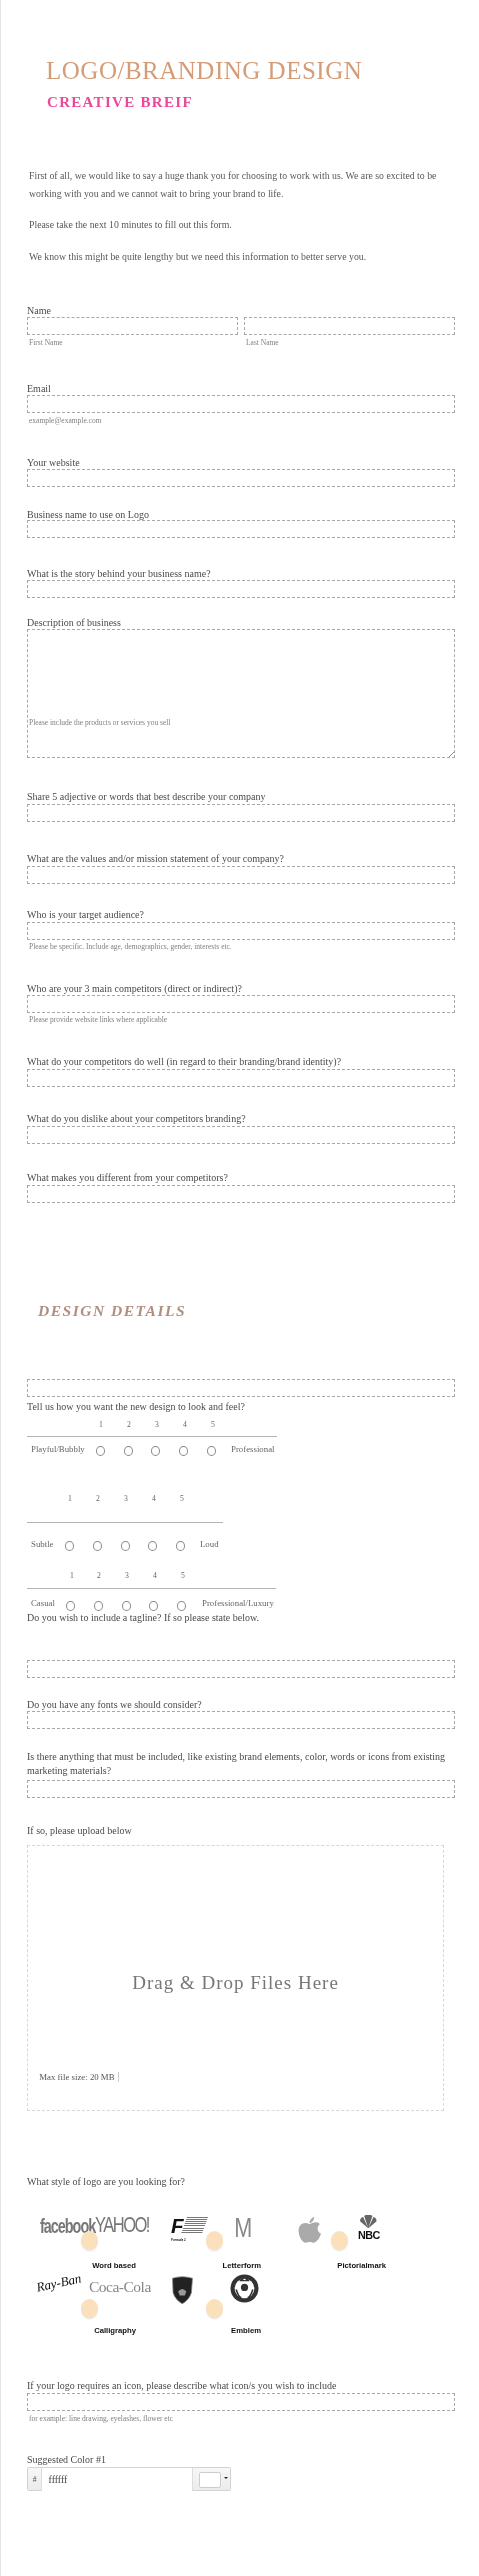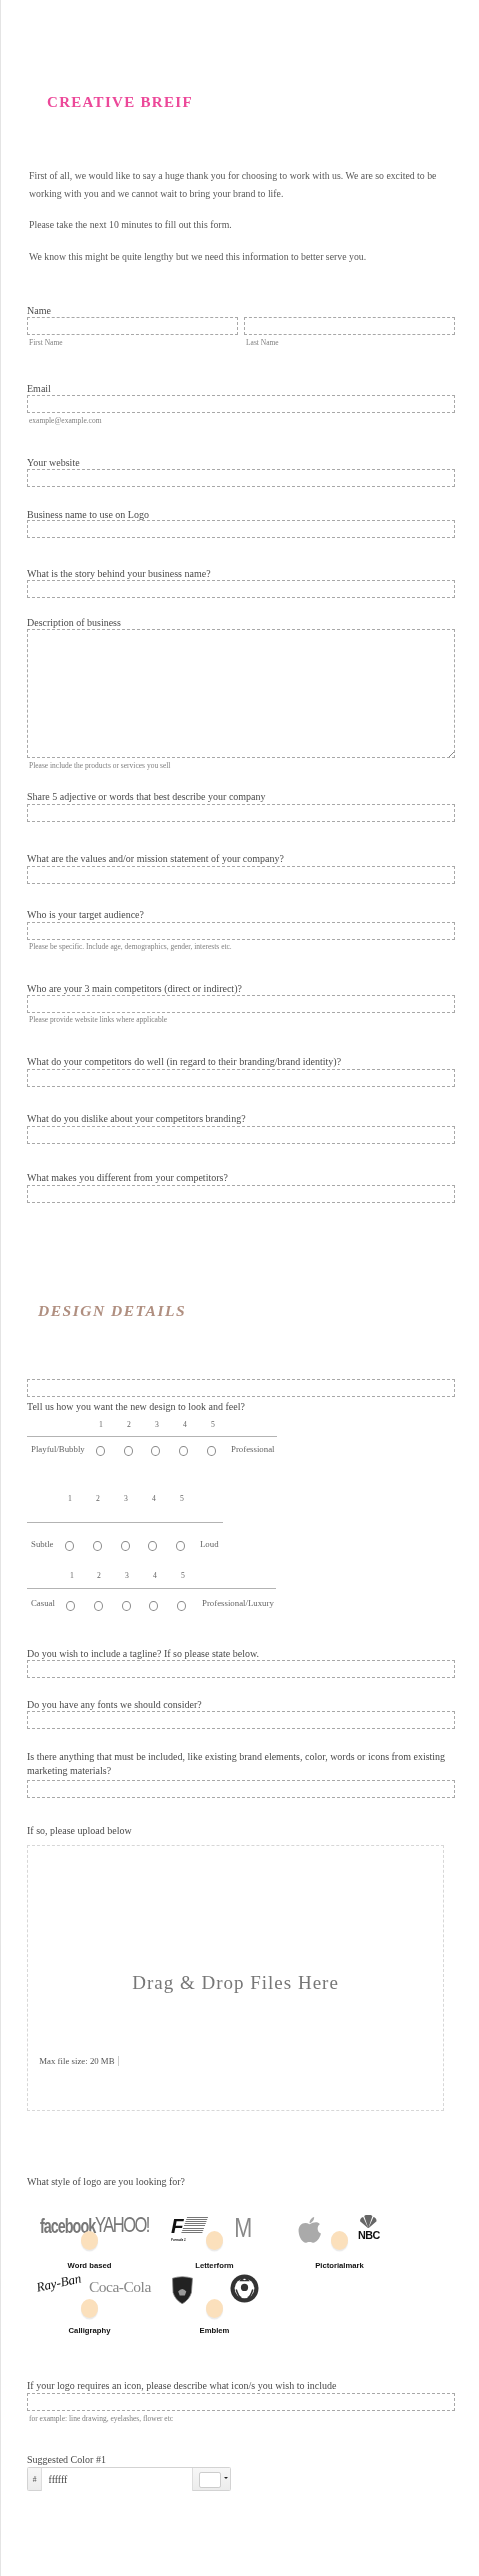--- a/index.html
+++ b/index.html
@@ -28,37 +28,38 @@
   .sublabel { left: 28px; font-size: 7.5px; color: #808080; }
 
   .rating-nums { display: flex; font-size: 7.7px; color: #666; }
   .rating-nums span { position: absolute; }
   .rating-line { left: 26px; height: 1px; background: #b3b3b3; }
   .rating-text { font-size: 8.8px; color: #666; }
   .radio { width: 8.8px; height: 9.8px; border: 0.8px solid #8a8a8a; border-radius: 50%; background: #fff; }
 
   .upload-box { left: 26px; top: 1896px; width: 417px; height: 266px; border: 1px dashed #d7d7d7; }
   .upload-text { left: 0; width: 100%; top: 126px; text-align: center; font-size: 19px; letter-spacing: 1px; color: #777; }
-  .upload-max { left: 11.3px; top: 210px; font-size: 8.8px; color: #555; padding-right: 3.1px; border-right: 0.5px solid #ccc; }
-
-  .logo-opt-label { font-family: "Liberation Sans", "DejaVu Sans", sans-serif; font-weight: bold; font-size: 7.7px; color: #111; text-align: center; width: 93px; }
+  .upload-max { left: 11.3px; top: 226px; font-size: 8.8px; color: #555; padding-right: 3.1px; border-right: 0.5px solid #ccc; }
+
+  .logo-opt-label { font-family: "Liberation Sans", "DejaVu Sans", sans-serif; font-weight: bold; font-size: 7.7px; color: #111; text-align: right; width: 93px; }
   .logo-radio { width: 17px; height: 18.5px; border-radius: 50%; background: #fbe0bc; box-shadow: 0 1.5px 1px #eaeaea; }
   .logo-img { font-family: "Liberation Sans", "DejaVu Sans", sans-serif; color: #888; line-height: 1; }
 
   .colorpick { left: 26px; width: 204px; height: 24px; border: 0.5px solid #d3d3d3; border-radius: 1.5px; background: linear-gradient(#f7f7f7, #ececec); }
   .colorpick .hash { left: 0; top: 0; width: 13.4px; height: 23px; text-align: center; line-height: 23px; font-size: 7.7px; color: #555; }
   .colorpick .val { left: 13.4px; top: 0; width: 152px; height: 23px; background: #fff; border-left: 0.5px solid #ddd; border-right: 0.5px solid #ddd; padding-left: 6.2px; line-height: 23px; font-size: 9.8px; color: #444; }
   .colorpick .swatch { left: 171px; top: 3.6px; width: 22px; height: 16.5px; background: #fff; border: 0.5px solid #ccc; border-radius: 2.1px; }
   .colorpick .caret { left: 196px; top: 8.8px; width: 0; height: 0; border-left: 2.1px solid transparent; border-right: 2.1px solid transparent; border-top: 2.6px solid #222; }
 </style>
 </head>
 <body>
 
 <div class="card">
 
+  <h1 class="abs title">LOGO/BRANDING DESIGN</h1>
   <h2 class="abs subtitle">CREATIVE BREIF</h2>
 
   <p class="abs intro" style="top:167px">First of all, we would like to say a huge thank you for choosing to work with us. We are so excited to be working with you and we cannot wait to bring your brand to life.</p>
   <p class="abs intro" style="top:216px">Please take the next 10 minutes to fill out this form.</p>
   <p class="abs intro" style="top:248px">We know this might be quite lengthy but we need this information to better serve you.</p>
 
   <div class="abs label" style="top:305px">Name</div>
   <input class="abs field half-a" style="top: 317px;" value="">
   <input class="abs field half-b" style="top: 317px;" value="">
   <div class="abs sublabel" style="top:338px">First Name</div>
@@ -74,21 +75,21 @@
   <div class="abs label" style="top:509px">Business name to use on Logo</div>
   <input class="abs field" style="top: 520px;" value="">
 
   <div class="abs label" style="top:568px">What is the story behind your business name?</div>
   <input class="abs field" style="top: 580px;" value="">
 
   <div class="abs label" style="top:617px">Description of business</div>
   <div class="abs field tall" style="top:629px">
     <div class="abs resize"></div>
   </div>
-  <div class="abs sublabel" style="top:761px">Please include the products or services you sell</div>
+  <div class="abs sublabel" style="top:718px">Please include the products or services you sell</div>
 
   <div class="abs label" style="top:733px;top:733px;top:733px"></div>
   <div class="abs label" style="top:733px"></div>
 
   <div class="abs label" style="top:791px">Share 5 adjective or words that best describe your company</div>
   <input class="abs field" style="top: 804px;" value="">
 
   <div class="abs label" style="top:853px">What are the values and/or mission statement of your company?</div>
   <input class="abs field" style="top: 866px;" value="">
 
@@ -156,21 +157,21 @@
   </div>
   <div class="abs rating-line" style="top:1588px;width:249px"></div>
   <div class="abs rating-text" style="top:1598px;left:30px">Casual</div>
   <div class="abs radio" style="top:1601px;left:65px"></div>
   <div class="abs radio" style="top:1601px;left:93px"></div>
   <div class="abs radio" style="top:1601px;left:121px"></div>
   <div class="abs radio" style="top:1601px;left:148px"></div>
   <div class="abs radio" style="top:1601px;left:176px"></div>
   <div class="abs rating-text" style="top:1598px;left:201px">Professional/Luxury</div>
 
-  <div class="abs label" style="top:1648px">Do you wish to include a tagline? If so please state below.</div>
+  <div class="abs label" style="top:1612px">Do you wish to include a tagline? If so please state below.</div>
   <input class="abs field" style="top: 1660px;" value="">
 
   <div class="abs label" style="top:1699px">Do you have any fonts we should consider?</div>
   <input class="abs field" style="top: 1711px;" value="">
 
   <div class="abs label label-wrap" style="top:1750px">Is there anything that must be included, like existing brand elements, color, words or icons from existing marketing materials?</div>
   <input class="abs field" style="top: 1780px;" value="">
 
   <div class="abs label" style="top:1825px">If so, please upload below</div>
   <div class="abs upload-box" style="top:1845px">

